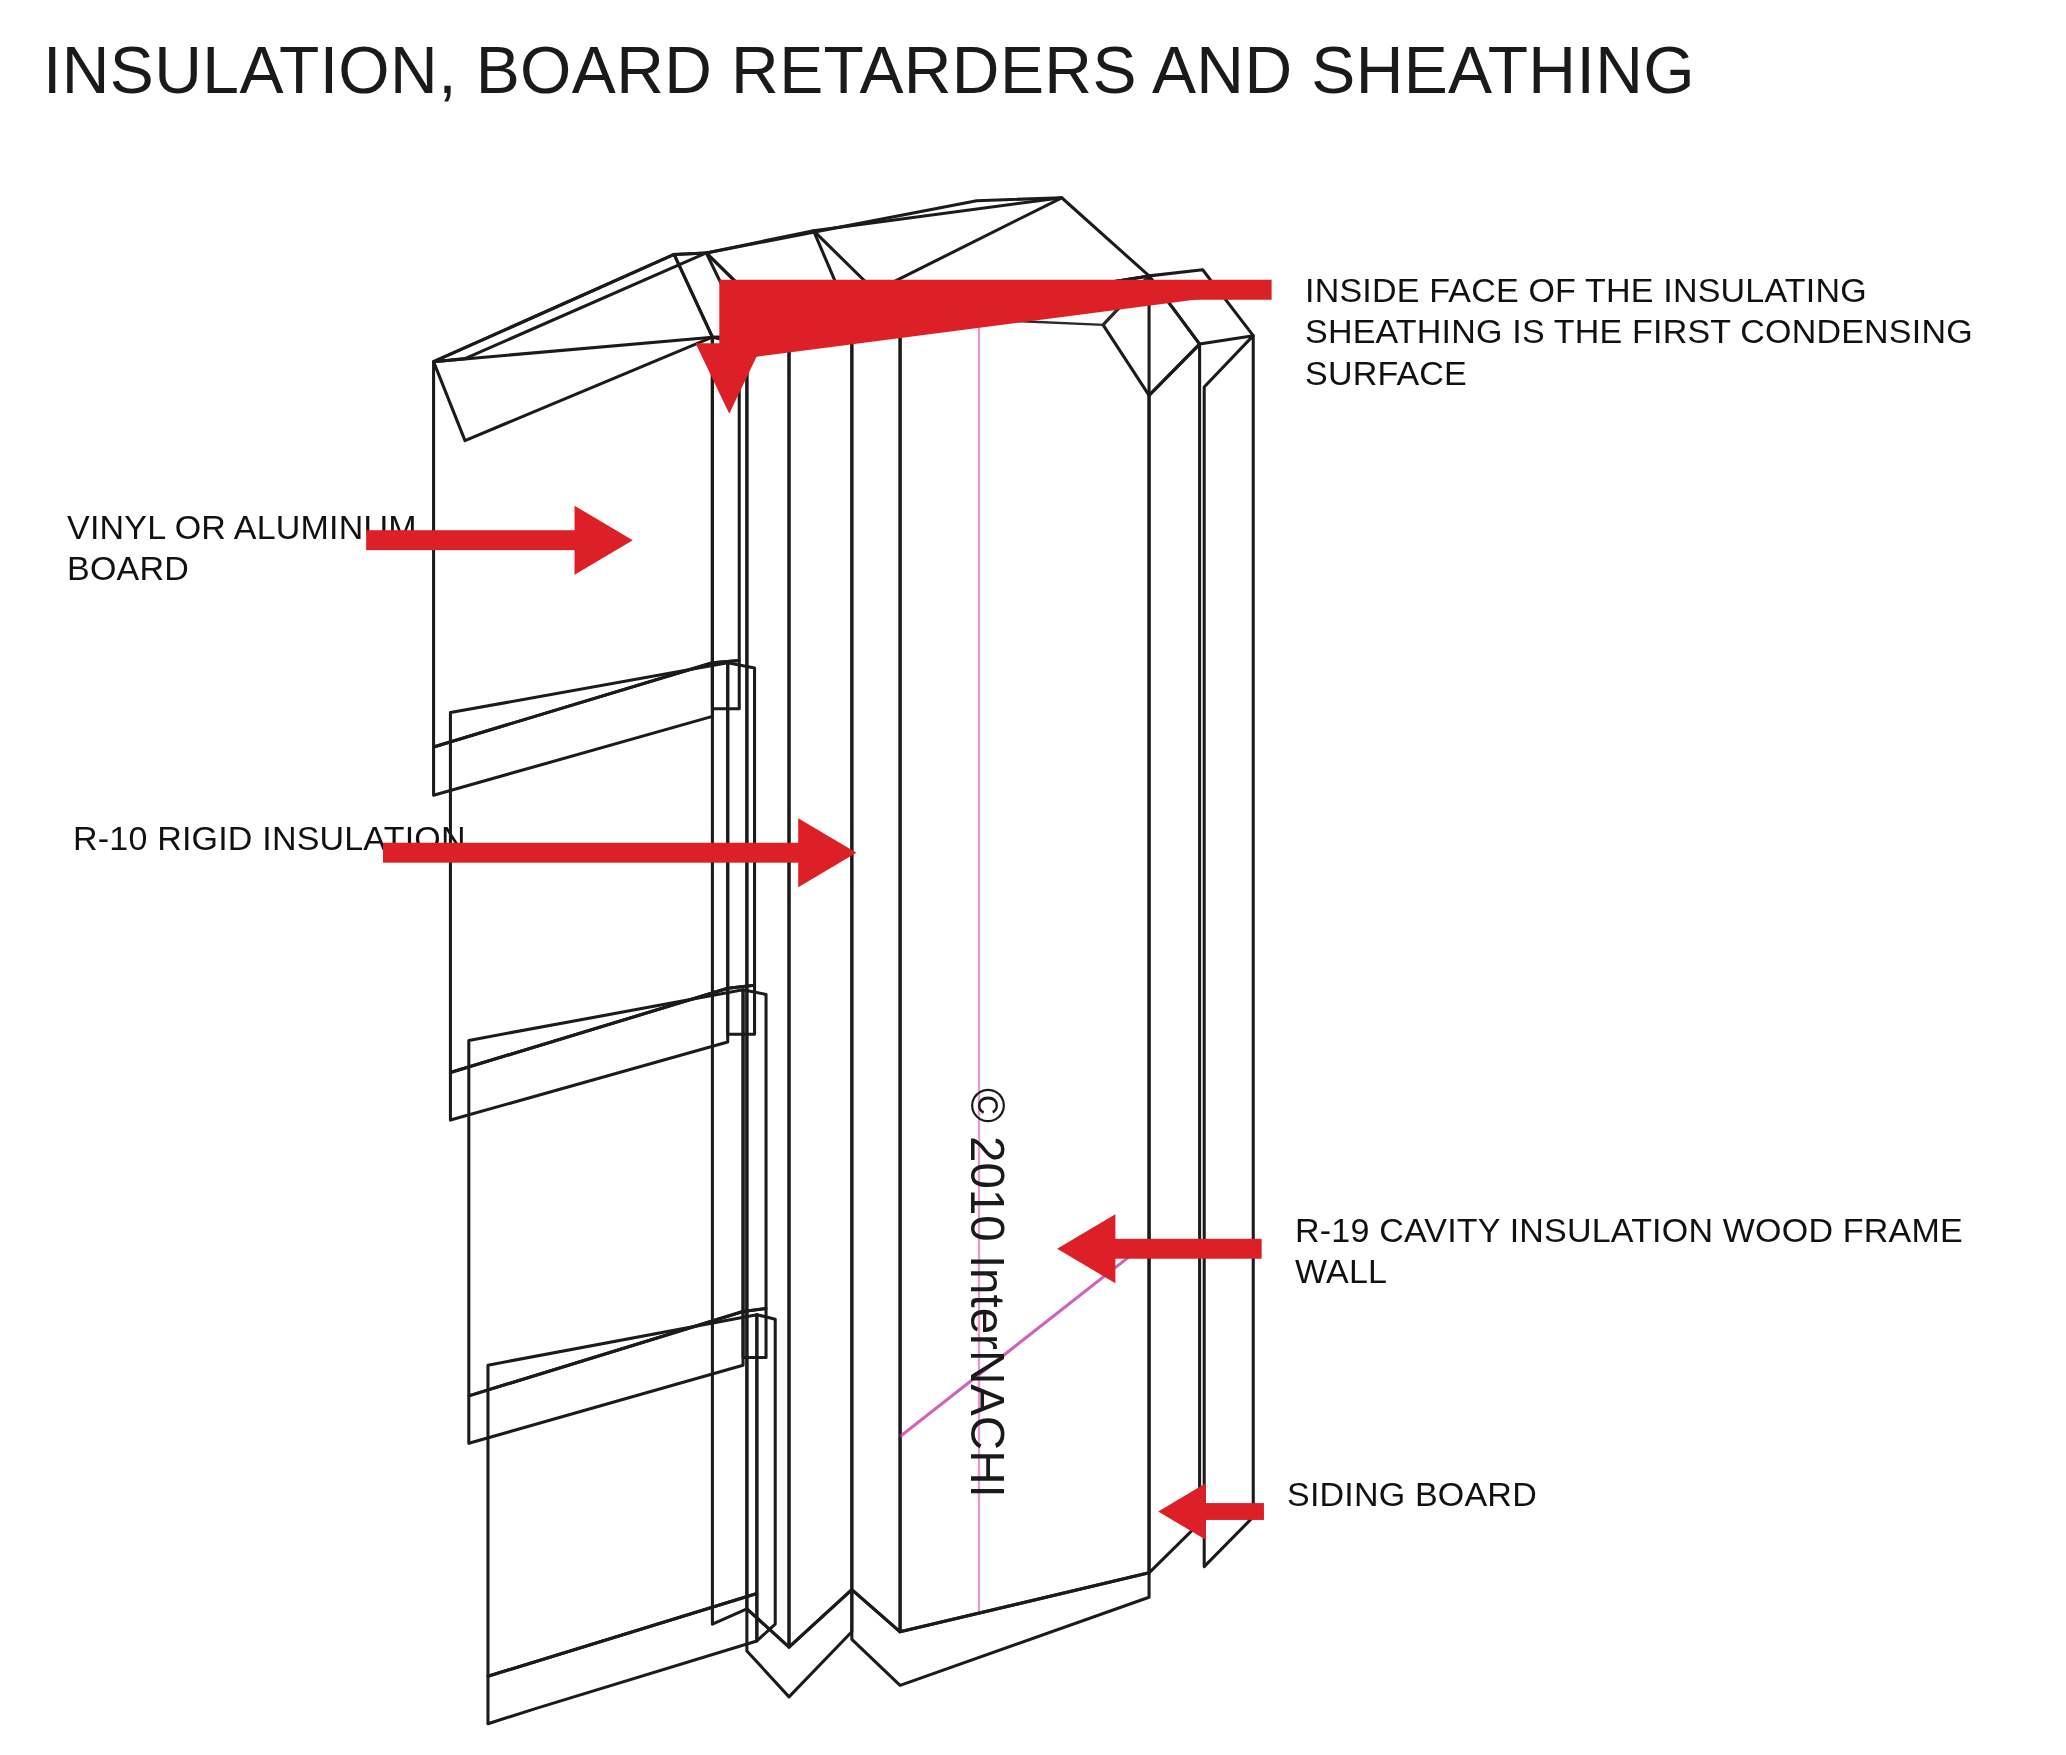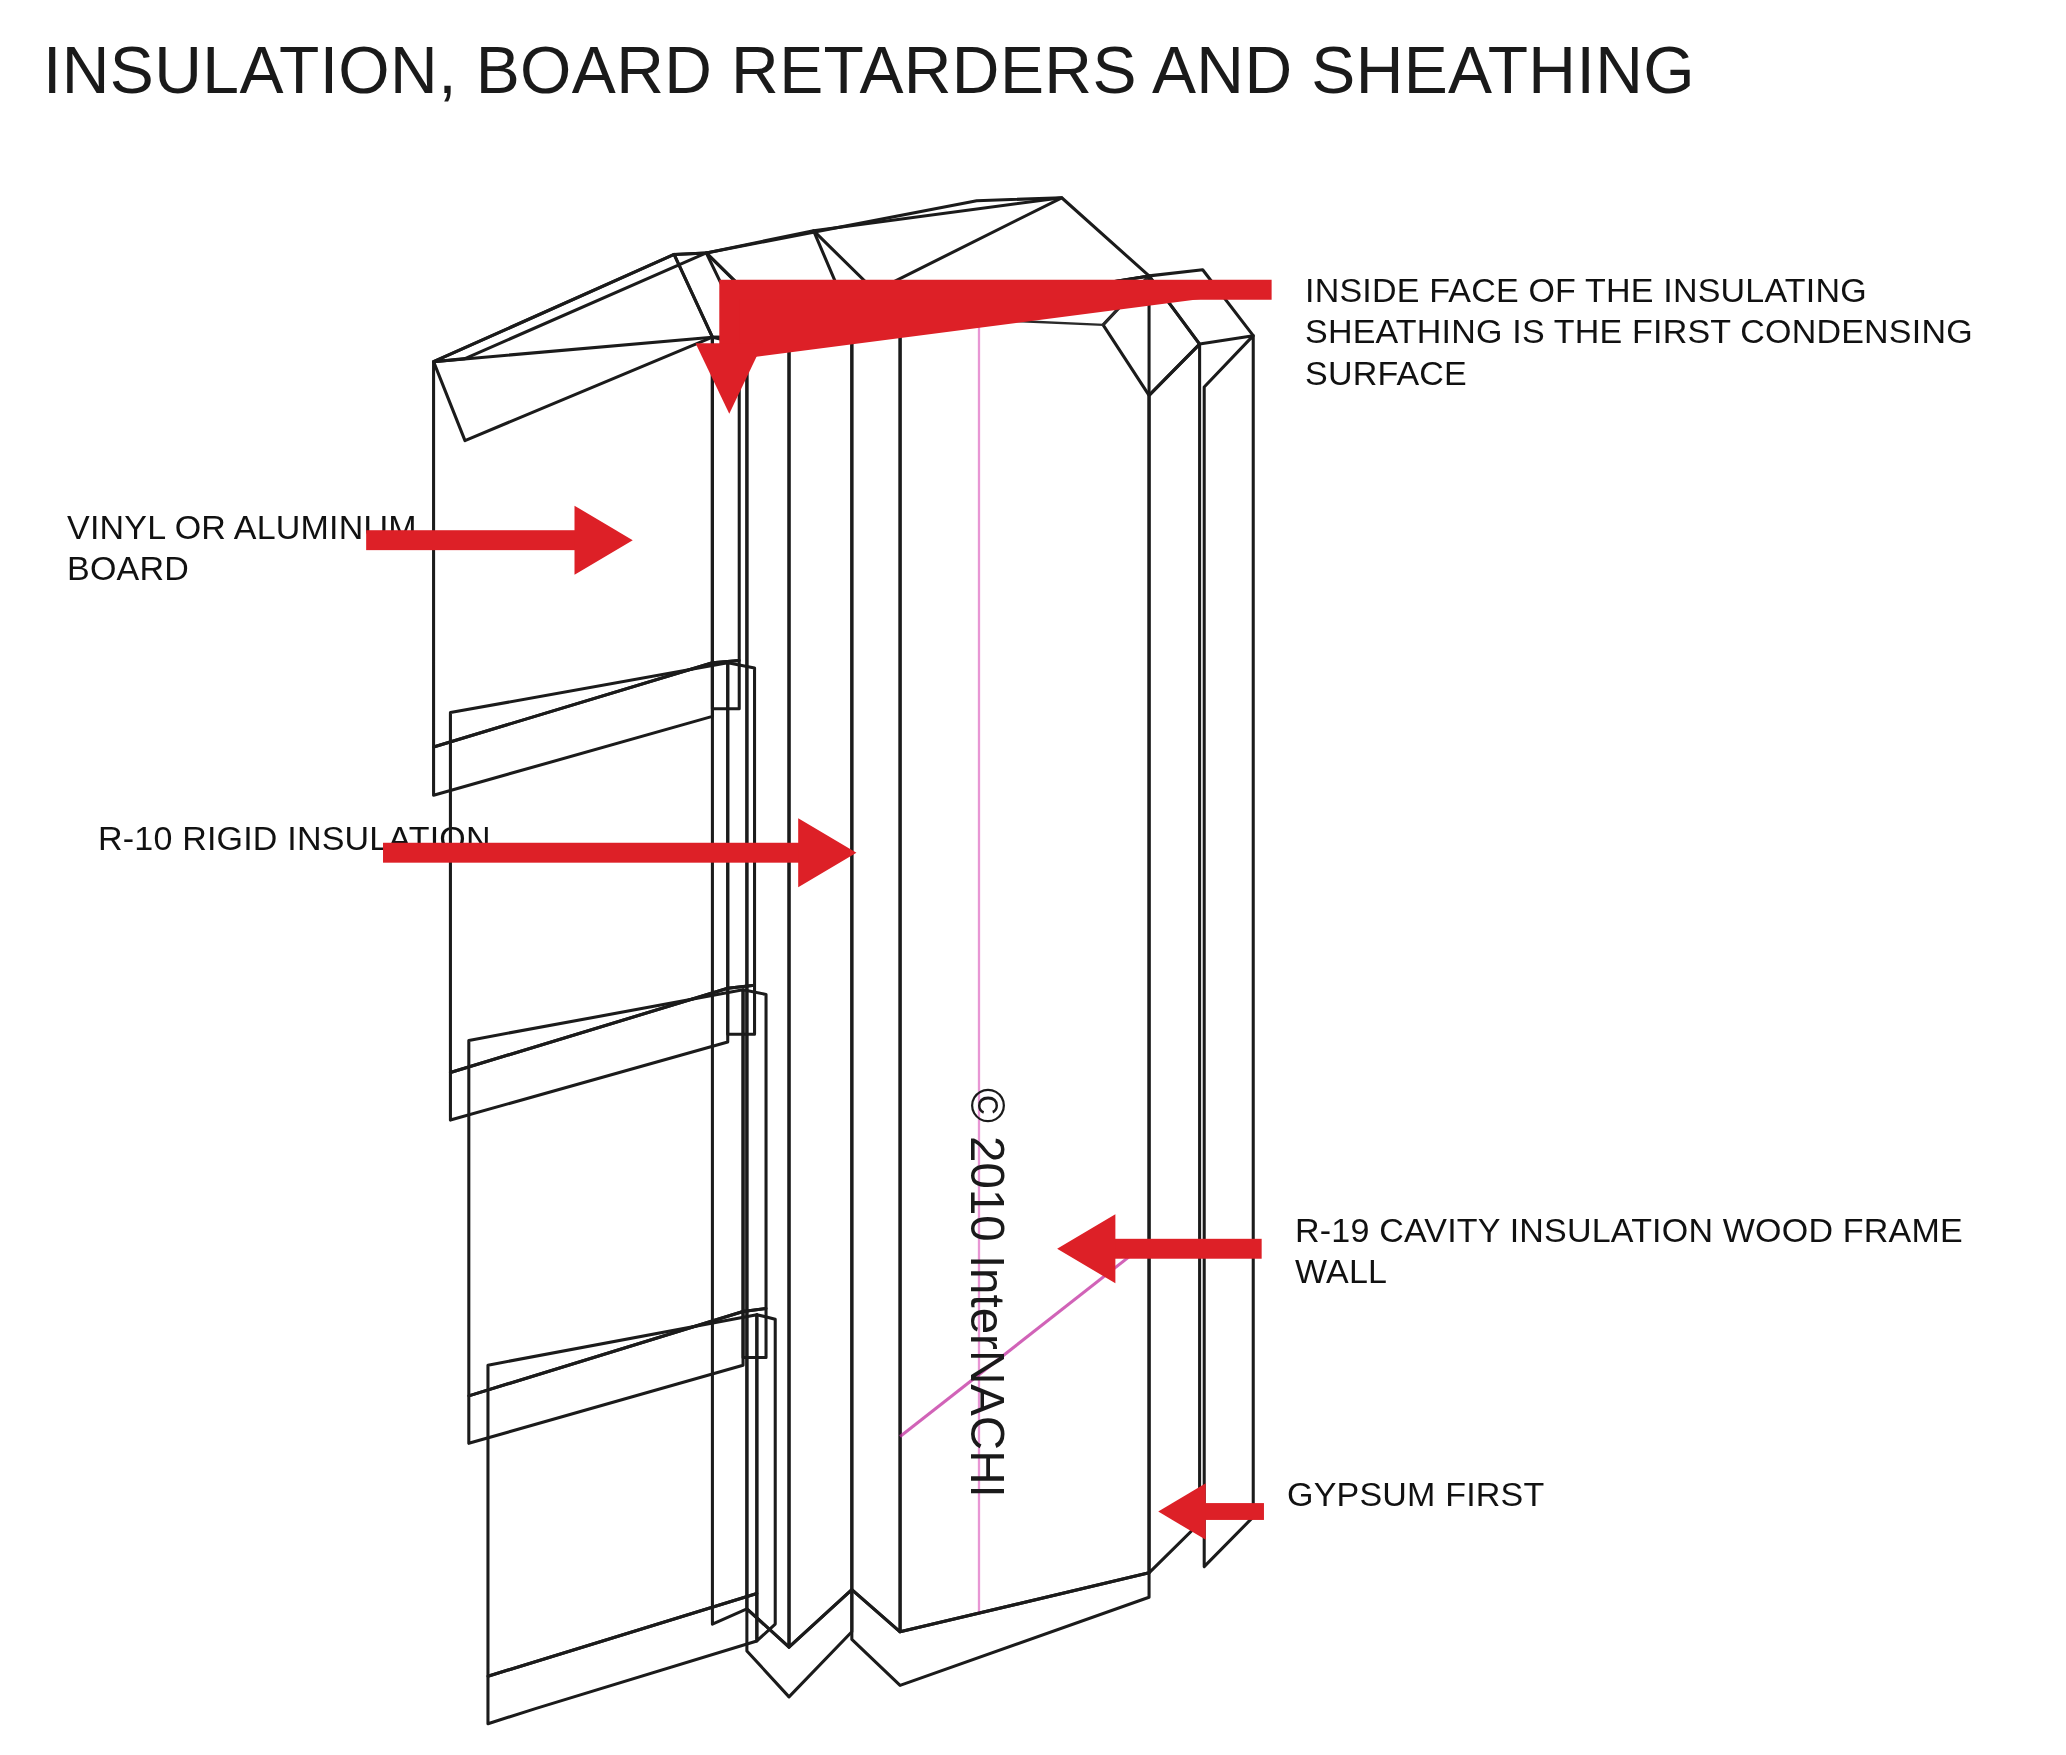--- a/index.html
+++ b/index.html
@@ -12,38 +12,38 @@
     position:absolute;left:43px;top:32px;
     font-size:66px;letter-spacing:0.4px;color:#1a1a1a;
     font-weight:400;white-space:nowrap;
   }
   .label{
     position:absolute;color:#111111;font-size:34px;line-height:1.22;
     font-weight:400;letter-spacing:0.2px;
   }
   #lbl-condensing{left:1305px;top:270px;width:751px;}
   #lbl-siding{left:67px;top:507px;width:429px;}
-  #lbl-rigid{left:73px;top:818px;width:475px;margin-left:25px;}
+  #lbl-rigid{left:73px;top:818px;width:475px;}
   #lbl-cavity{left:1295px;top:1210px;width:751px;}
   #lbl-gypsum{left:1287px;top:1474px;width:536px;}
   #diagram{position:absolute;left:0;top:0;width:2066px;height:1756px;}
   .ln{fill:none;stroke:#1b1b1b;stroke-width:4;stroke-linejoin:round;stroke-linecap:round;}
   .lnf{fill:none;stroke:#2a2a2a;stroke-width:3;}
   .arrow{fill:#dd2027;}
 </style>
 </head>
 <body>
 
 <div id="title">INSULATION, BOARD RETARDERS AND SHEATHING</div>
 
 <div class="label" id="lbl-condensing">INSIDE FACE OF THE INSULATING SHEATHING IS THE FIRST CONDENSING SURFACE</div>
 <div class="label" id="lbl-siding">VINYL OR ALUMINUM BOARD</div>
 <div class="label" id="lbl-rigid">R-10 RIGID INSULATION</div>
 <div class="label" id="lbl-cavity">R-19 CAVITY INSULATION WOOD FRAME WALL</div>
-<div class="label" id="lbl-gypsum">GYPSUM FIRST</div>
+<div class="label" id="lbl-gypsum">SIDING BOARD</div>
 
 <svg id="diagram" viewBox="0 0 2697 2292">
   <defs>
     <linearGradient id="gSid" x1="0" y1="0" x2="1" y2="0">
       <stop offset="0%" stop-color="#b4b6bb"></stop>
       <stop offset="45%" stop-color="#a9abb0"></stop>
       <stop offset="78%" stop-color="#b9bbc0"></stop>
       <stop offset="100%" stop-color="#a3a5aa"></stop>
     </linearGradient>
     <linearGradient id="gSidTop" x1="0" y1="0" x2="1" y2="0">

